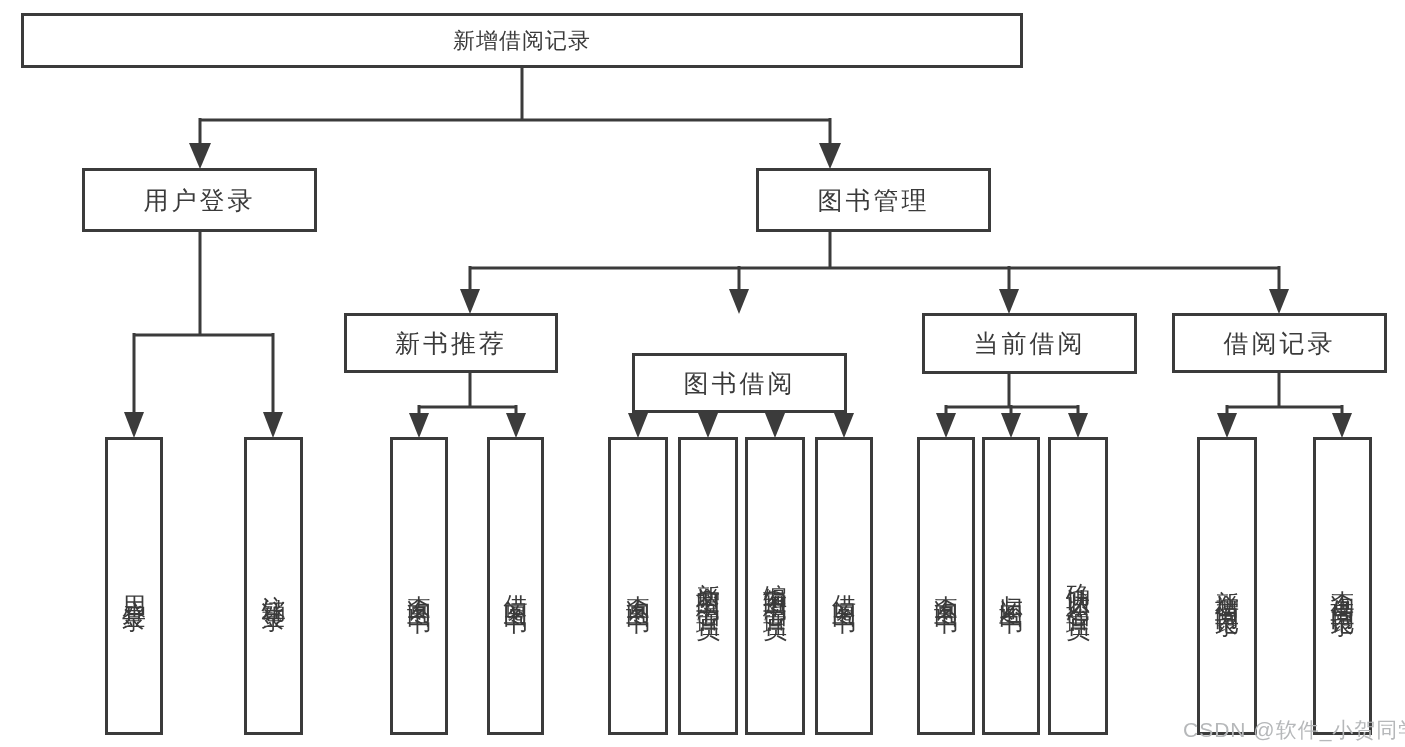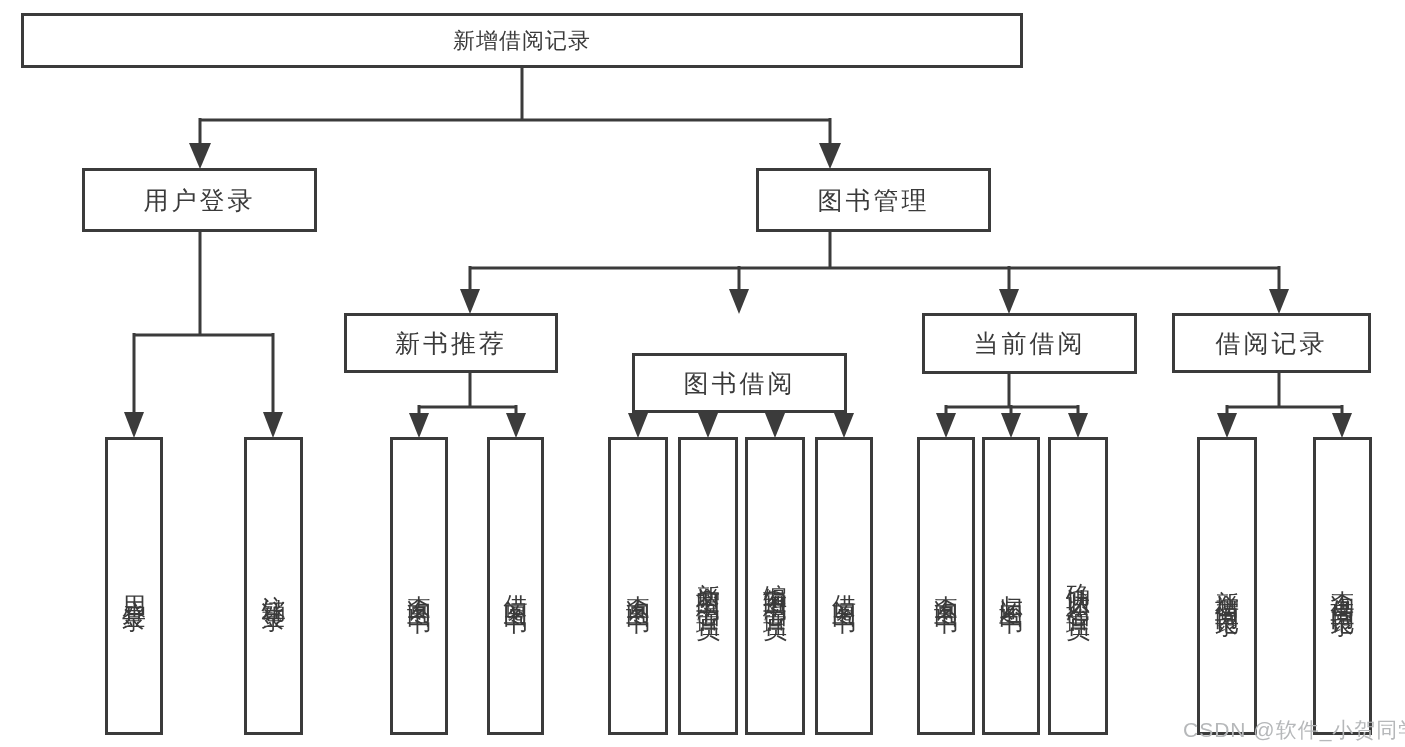--- a/index.html
+++ b/index.html
@@ -105,21 +105,21 @@
   </svg>
 
   <div class="node root-box" style="left:21px; top:13px; width:1002px; height:55px;">新增借阅记录</div>
 
   <div class="node h" style="left:82px; top:168px; width:235px; height:64px;">用户登录</div>
   <div class="node h" style="left:712px; top:168px; width:235px; height:64px;margin-left:44px;">图书管理</div>
 
   <div class="node h" style="left:344px; top:313px; width:214px; height:60px;">新书推荐</div>
   <div class="node h" style="left:632px; top:313px; width:215px; height:60px;margin-top:40px;">图书借阅</div>
   <div class="node h" style="left:902px; top:313px; width:215px; height:61px;margin-left:20px;">当前借阅</div>
-  <div class="node h" style="left:1172px; top:313px; width:199px; height:60px;">借阅记录</div>
+  <div class="node h" style="left:1172px; top:313px; width:215px; height:60px;">借阅记录</div>
 
   <div class="node v" style="left:105px; top:437px; width:58px; height:298px;">用户登录</div>
   <div class="node v" style="left:244px; top:437px; width:59px; height:298px;">注销登录</div>
 
   <div class="node v" style="left:390px; top:437px; width:58px; height:298px;">查询图书</div>
   <div class="node v" style="left:487px; top:437px; width:57px; height:298px;">借阅图书</div>
 
   <div class="node v" style="left:608px; top:437px; width:60px; height:298px;">查询图书</div>
   <div class="node v" style="left:678px; top:437px; width:60px; height:298px;">新增图书（管理员）</div>
   <div class="node v" style="left:745px; top:437px; width:60px; height:298px;">编辑图书（管理员）</div>

